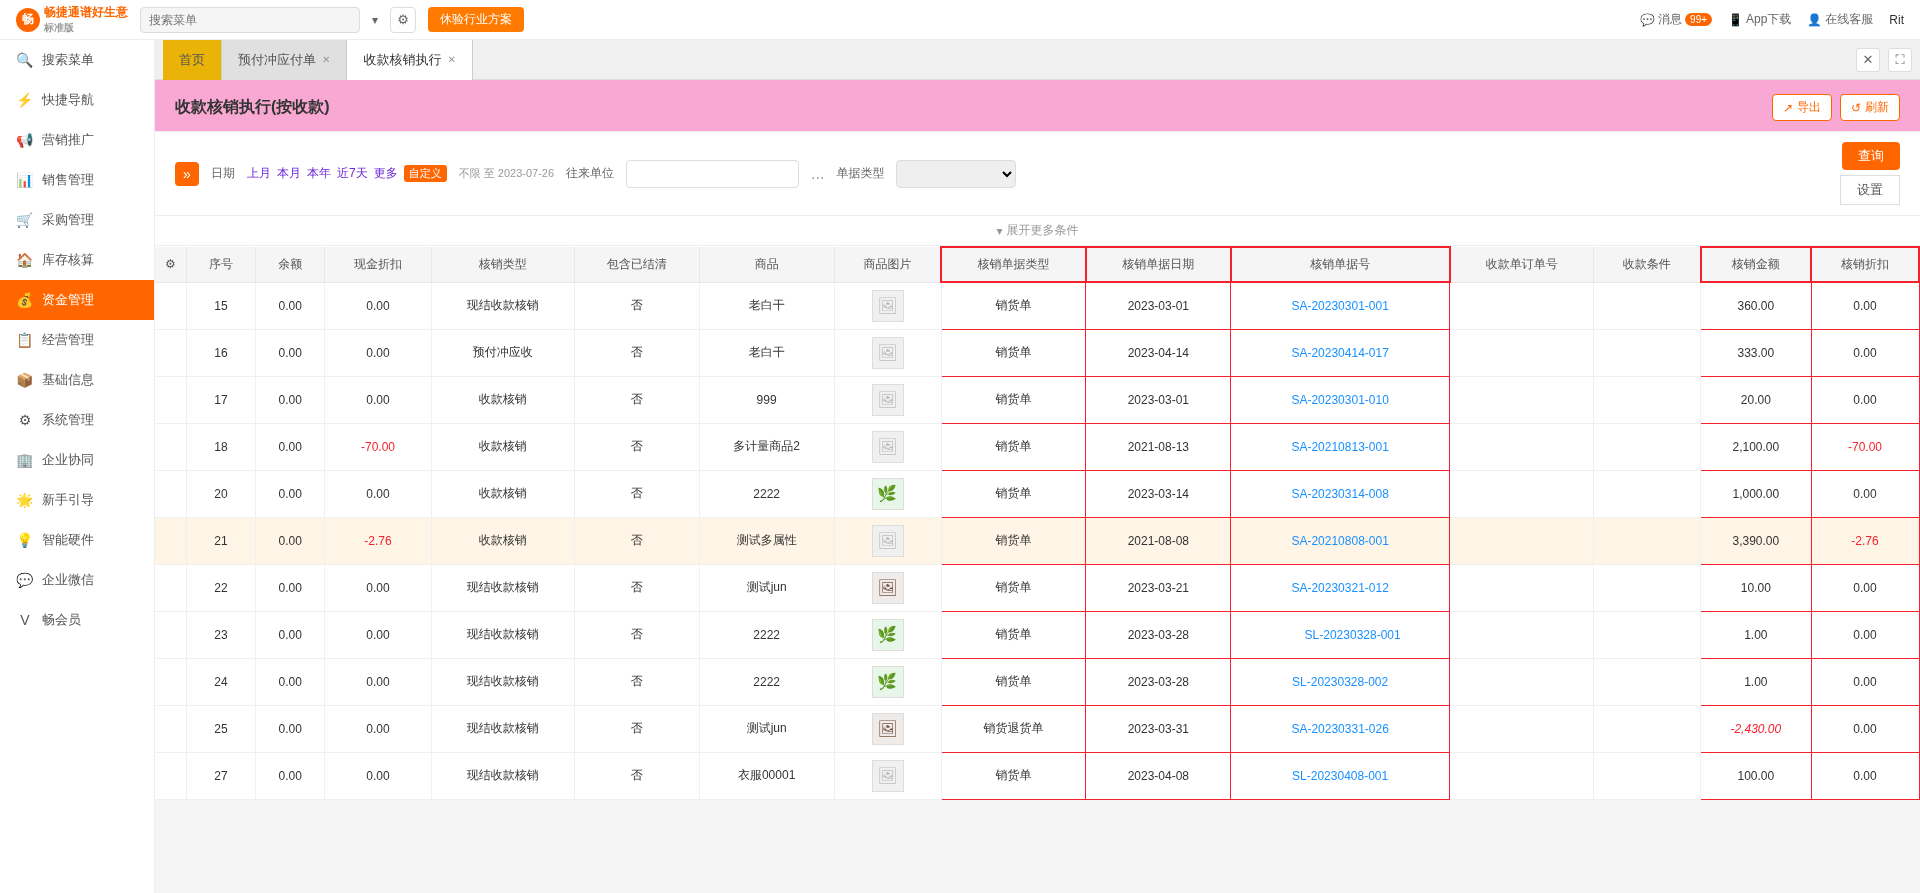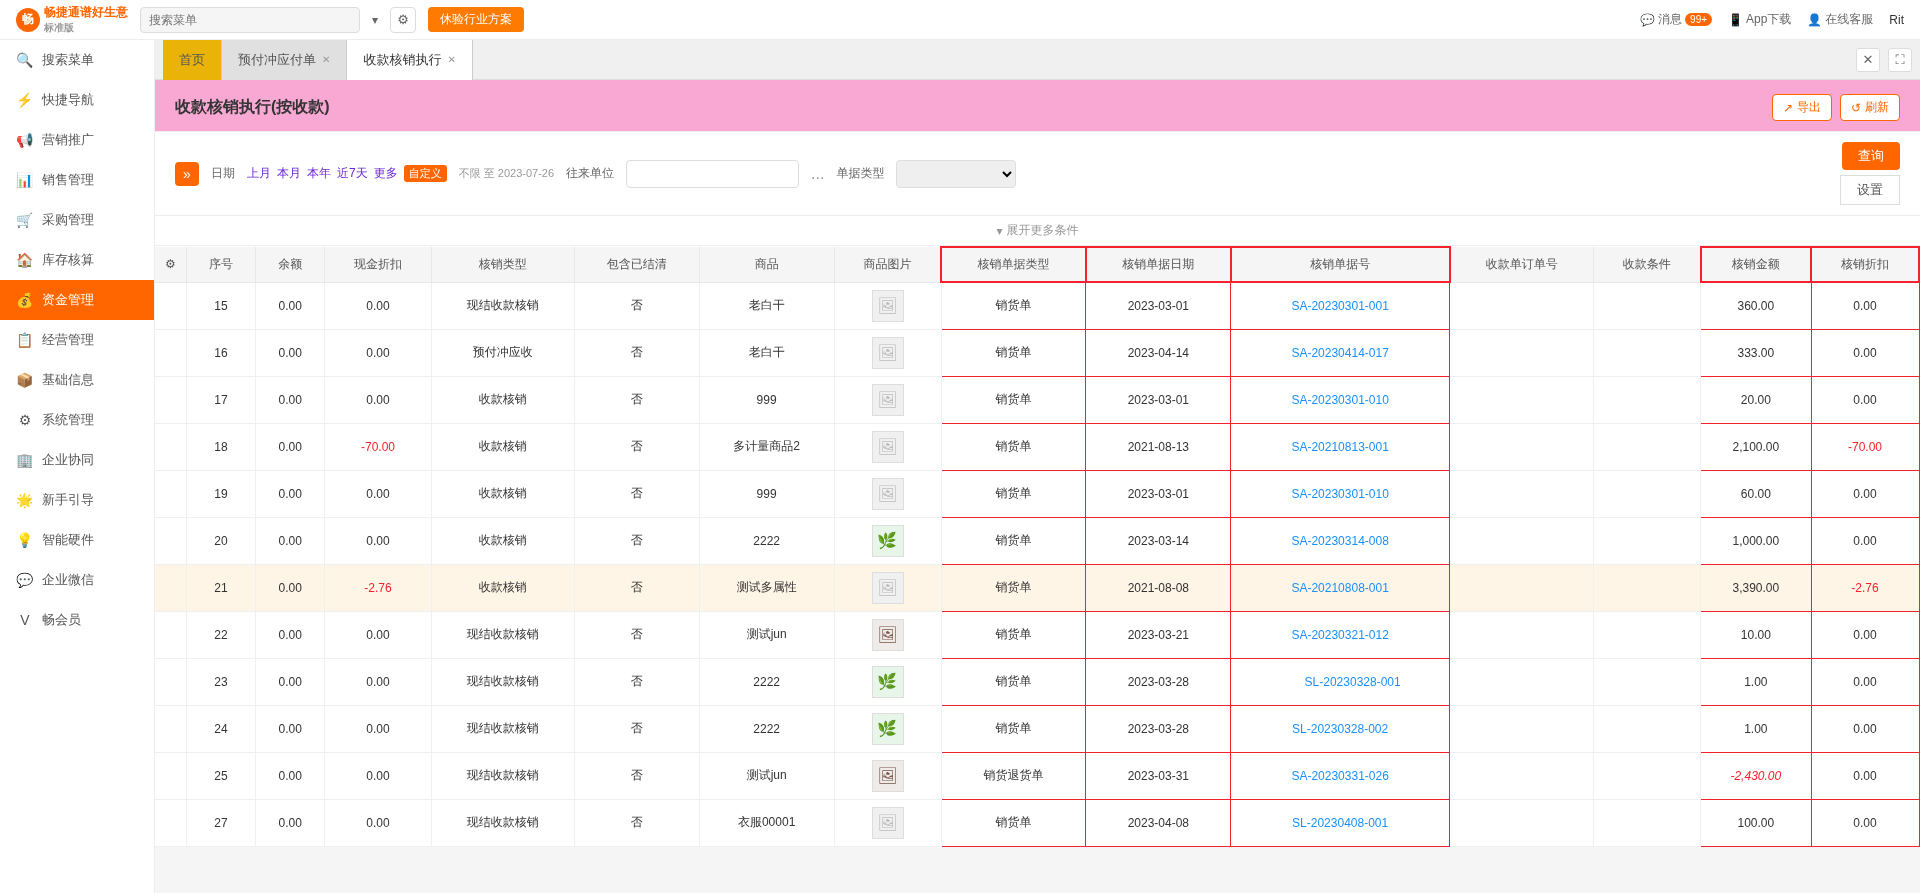--- a/index.html
+++ b/index.html
@@ -333,37 +333,20 @@
                 <td style="border: 1px solid rgb(245, 34, 45);">销货单</td>
                 <td style="border: 1px solid rgb(245, 34, 45);">2021-08-13</td>
                 <td style="border: 1px solid rgb(245, 34, 45);"><a class="link-cell" href="#">SA-20210813-001</a></td>
                 <td></td>
                 <td></td>
                 <td style="border: 1px solid rgb(245, 34, 45);">2,100.00</td>
                 <td style="color: rgb(245, 34, 45); border: 1px solid rgb(245, 34, 45);">-70.00</td>
               </tr>
               <tr>
                 <td></td>
-                <td>19</td>
-                <td>0.00</td>
-                <td>0.00</td>
-                <td>收款核销</td>
-                <td>否</td>
-                <td>999</td>
-                <td><div class="img-placeholder">🖼</div></td>
-                <td style="border: 1px solid rgb(245, 34, 45);">销货单</td>
-                <td style="border: 1px solid rgb(245, 34, 45);">2023-03-01</td>
-                <td style="border: 1px solid rgb(245, 34, 45);"><a class="link-cell" href="#">SA-20230301-010</a></td>
-                <td></td>
-                <td></td>
-                <td style="border: 1px solid rgb(245, 34, 45);">60.00</td>
-                <td style="border: 1px solid rgb(245, 34, 45);">0.00</td>
-              </tr>
-              <tr>
-                <td></td>
                 <td>20</td>
                 <td>0.00</td>
                 <td>0.00</td>
                 <td>收款核销</td>
                 <td>否</td>
                 <td>2222</td>
                 <td><div class="img-placeholder img-green">🌿</div></td>
                 <td style="border: 1px solid rgb(245, 34, 45);">销货单</td>
                 <td style="border: 1px solid rgb(245, 34, 45);">2023-03-14</td>
                 <td style="border: 1px solid rgb(245, 34, 45);"><a class="link-cell" href="#">SA-20230314-008</a></td>

